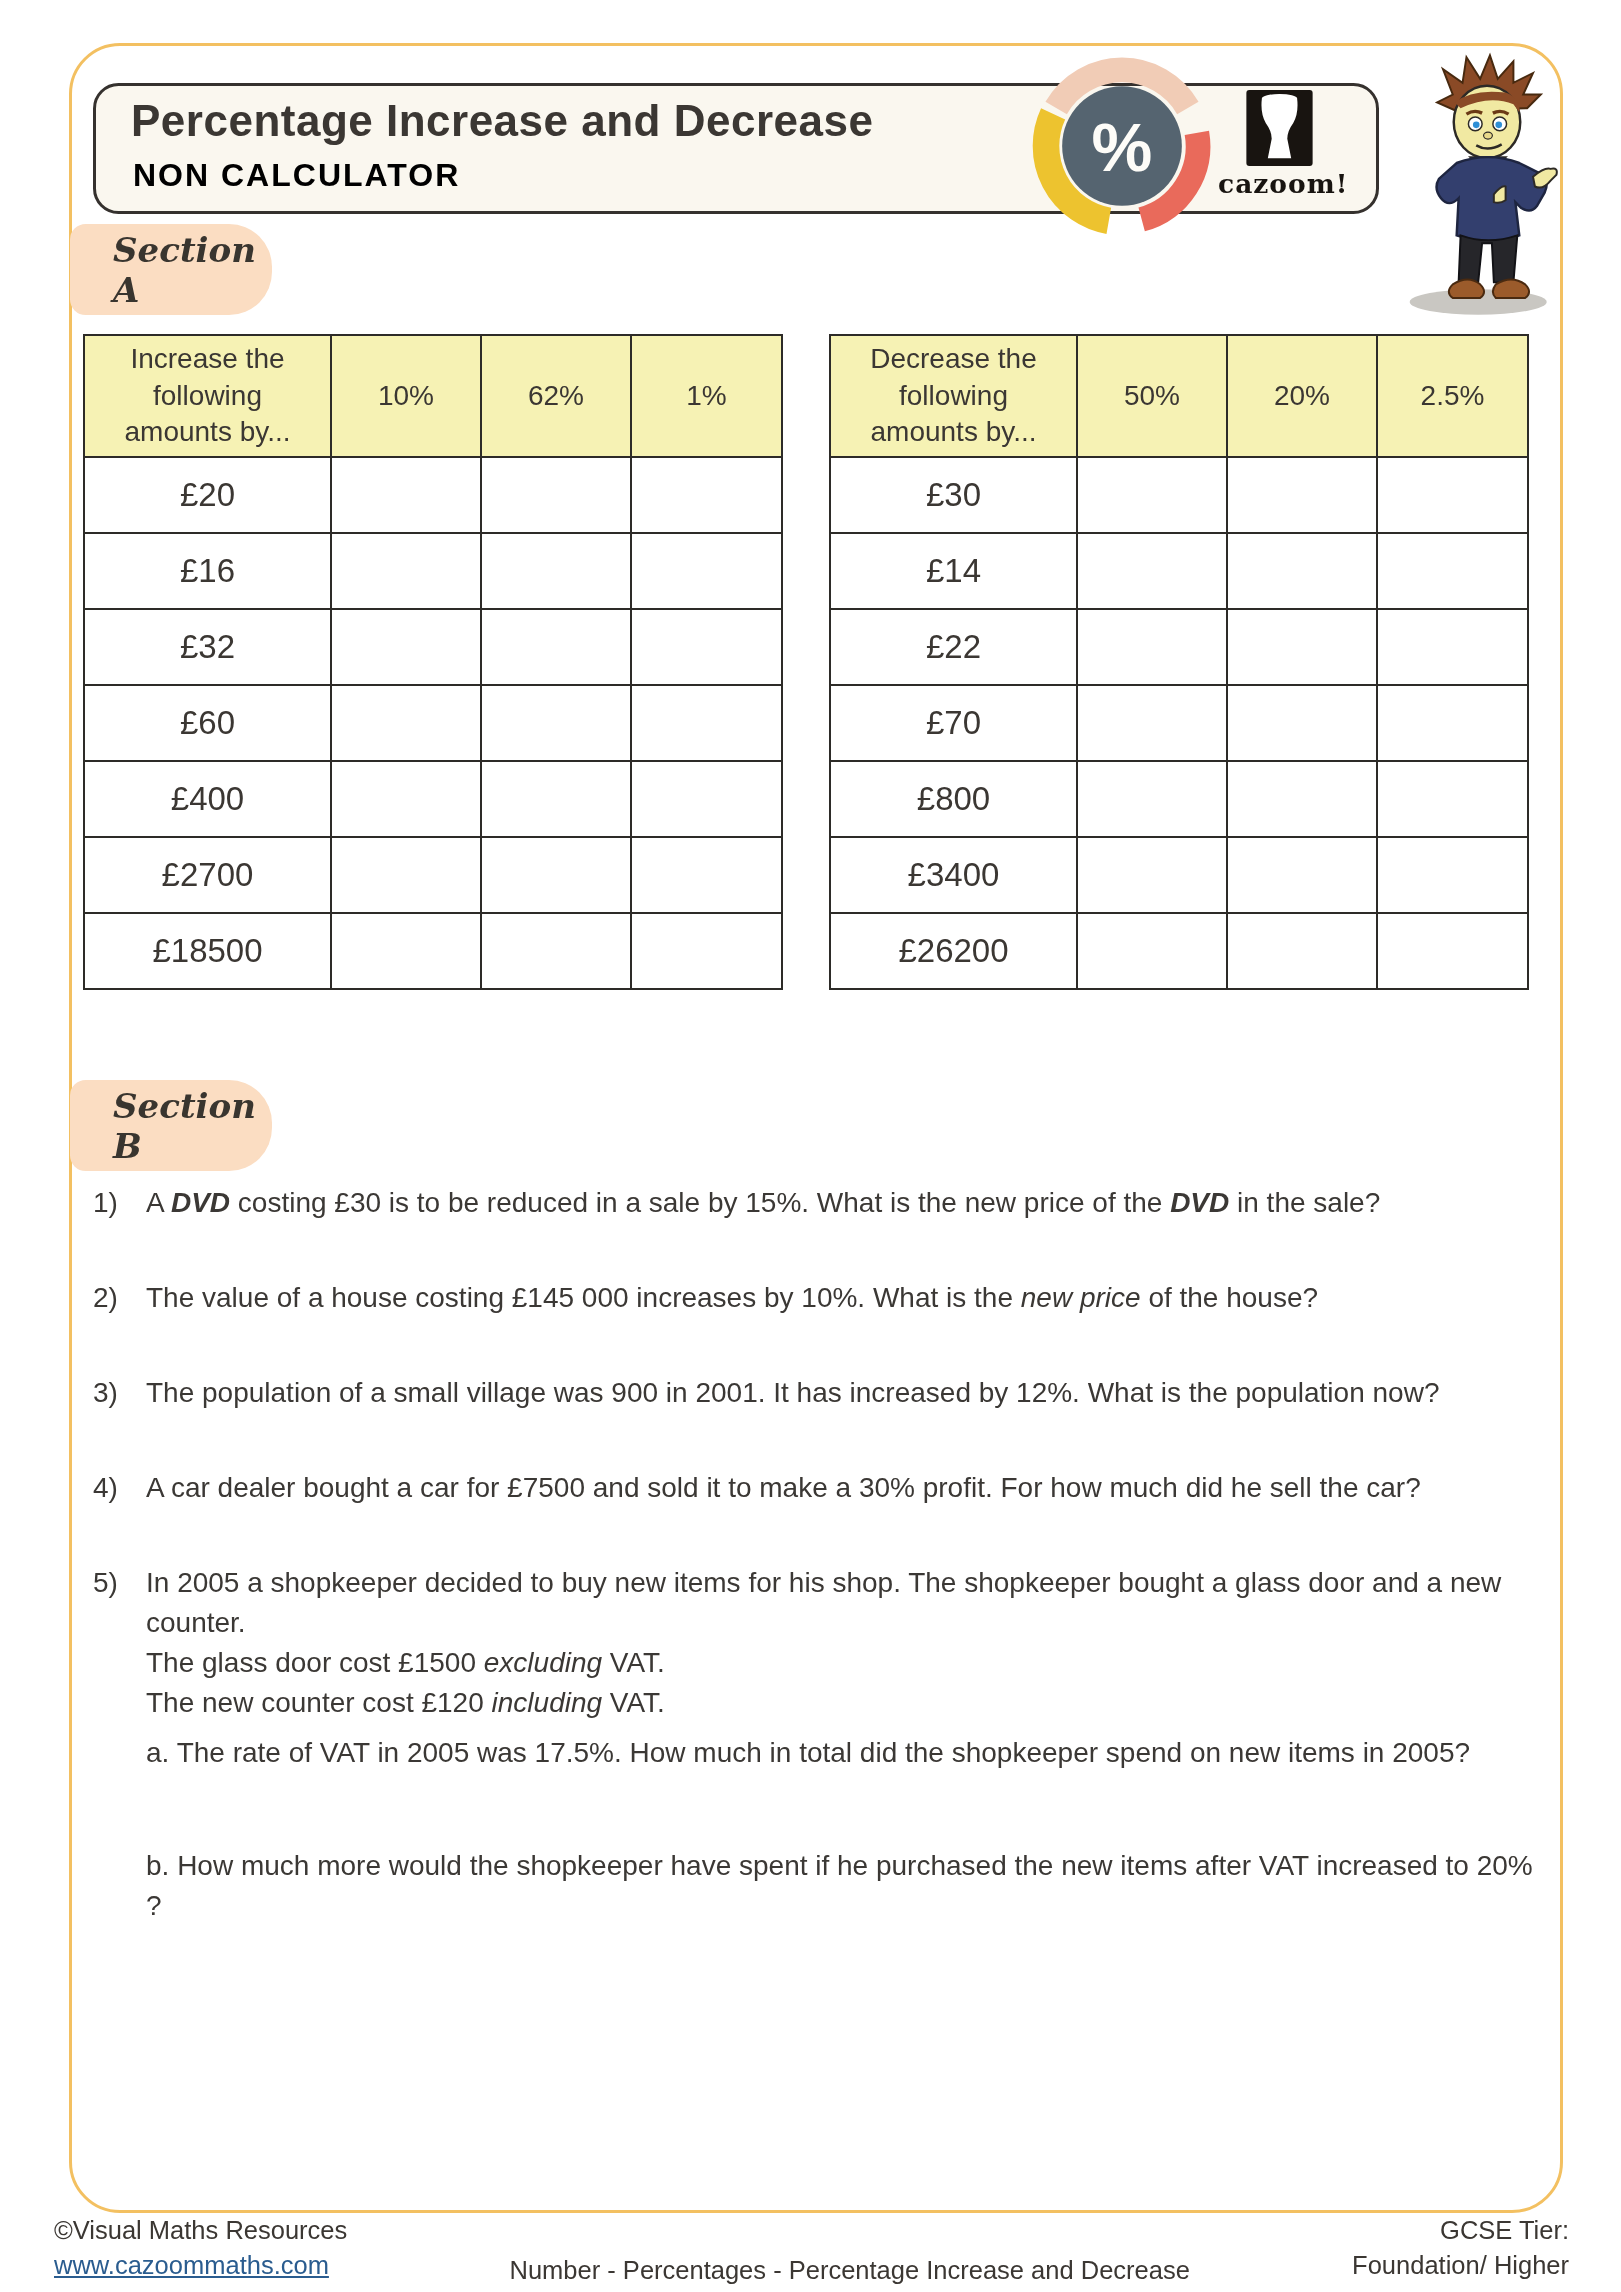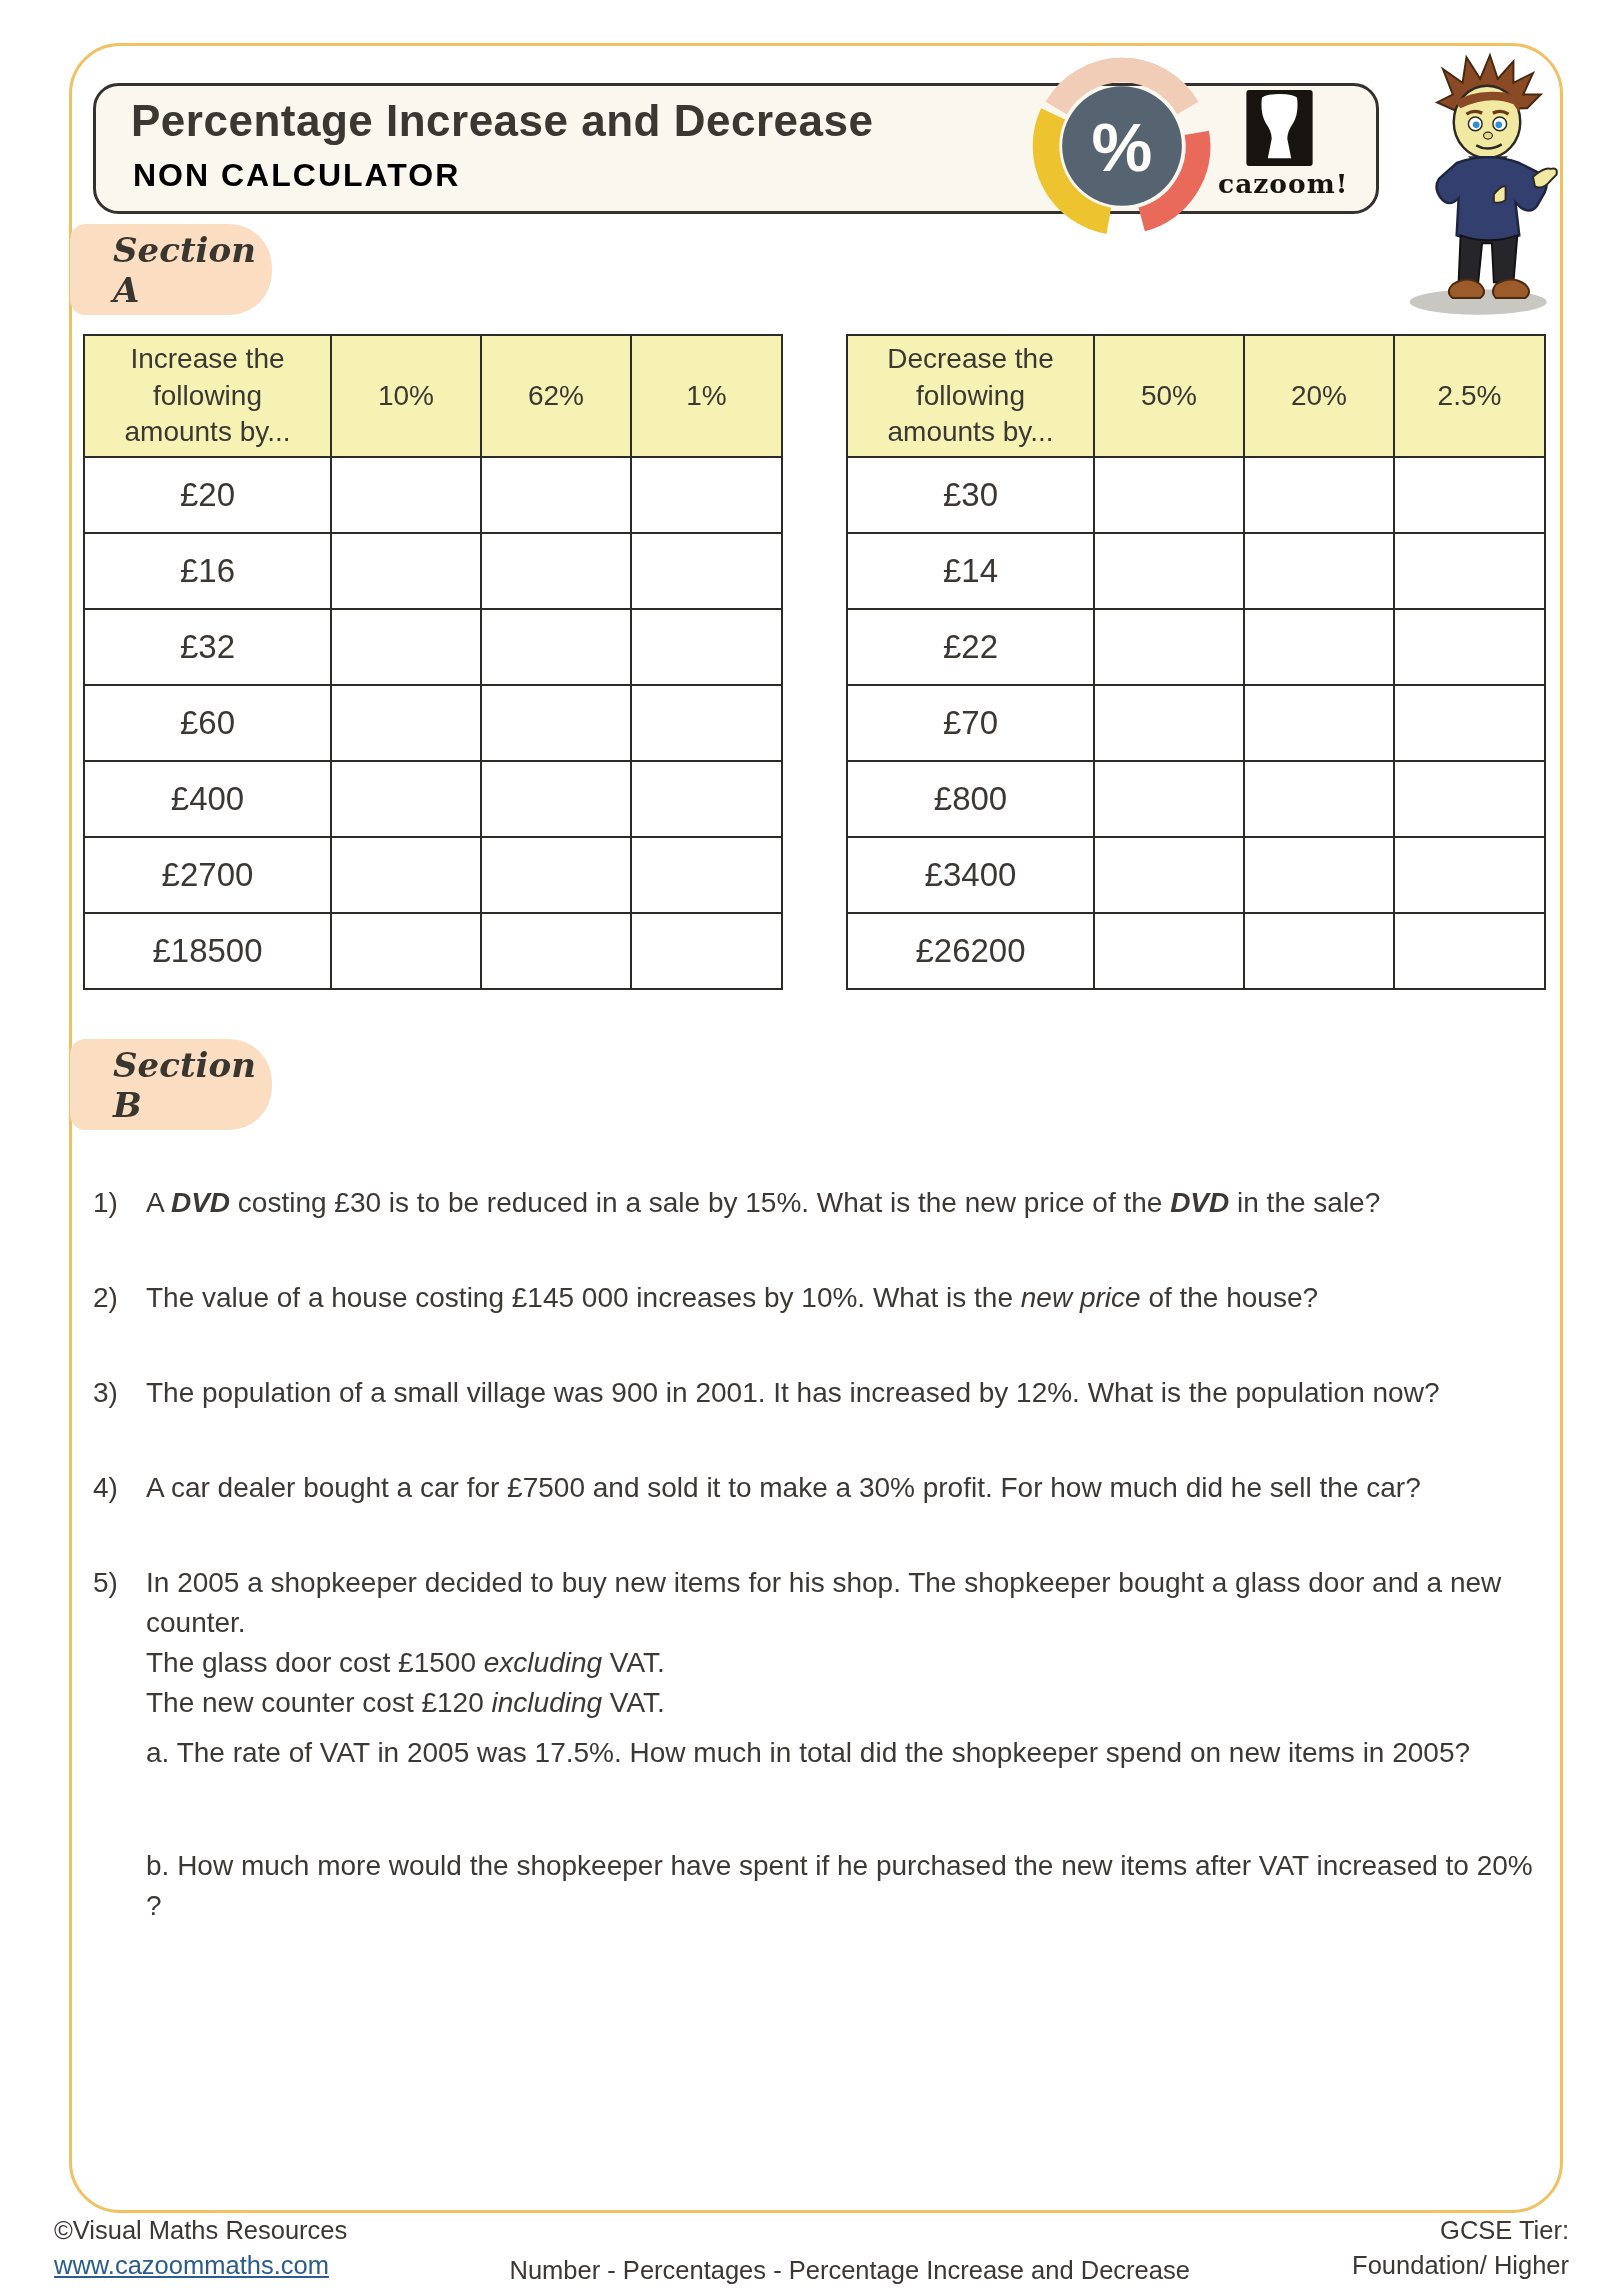--- a/index.html
+++ b/index.html
@@ -46,29 +46,29 @@
 
   
   .section-label {
     position:absolute; left:70px; width:202px; height:91px;
     background:#fbddc2; border-radius:15.7px 43px 43px 15.7px;
     display:flex; align-items:center; padding-left:43px;
     font-family:"DejaVu Serif", serif; font-style:italic; font-weight:bold;
     font-size:34px; color:#39352f;
   }
   .section-a { top:224px; }
-  .section-b { top:1039px; }
+  .section-b { top:1080px; }
 
   
   table.amounts {
     position:absolute; top:334px; border-collapse:collapse;
     table-layout:fixed; width:698px;
   }
   .table-left  { left:83px; }
-  .table-right { left:846px;border-radius:14px; }
+  .table-right { left:829px;border-radius:14px; }
   table.amounts th, table.amounts td {
     border:2.9px solid #2d2b28; text-align:center; vertical-align:middle;
     font-weight:normal; color:#3b3733;
   }
   table.amounts tr.head-row th { height:122px; background:#f6f2b4; font-size:28px; line-height:1.3; padding:3.9px 11.8px; }
   table.amounts tr.data-row td { height:76px; background:#ffffff; font-size:33px; }
   table.amounts td.amount-label { font-size:29px; }
 
   
   .questions { position:absolute; left:93px; top:1183px; width:1455px; list-style:none; }

